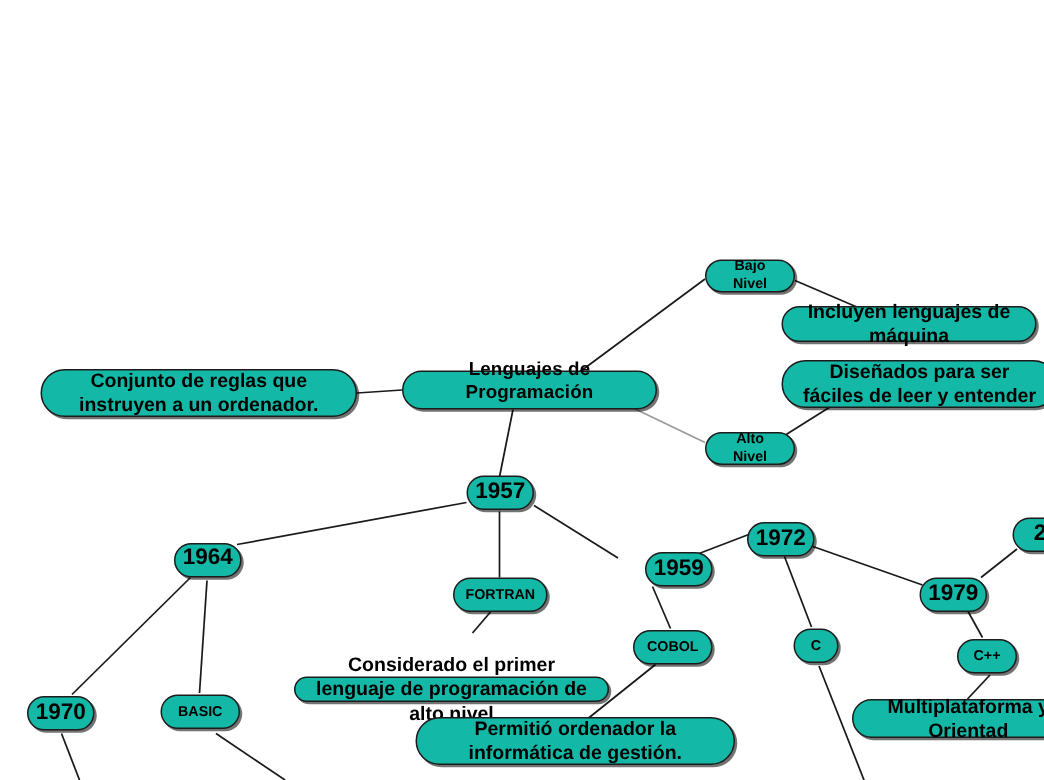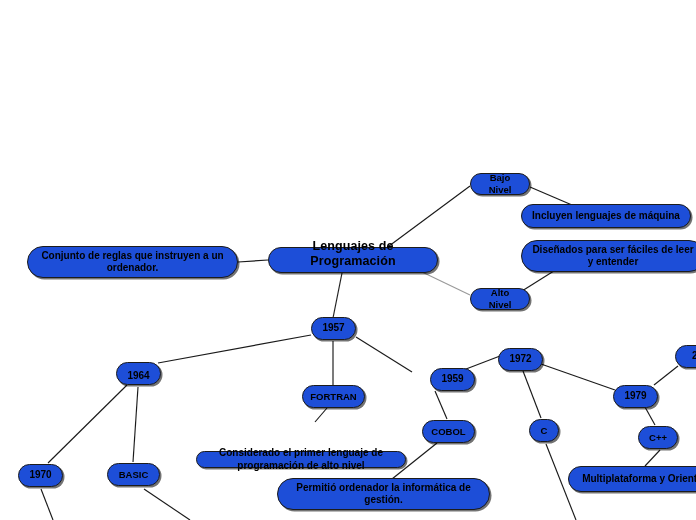--- a/index.html
+++ b/index.html
@@ -32,21 +32,21 @@
     fill: none;
   }
   .edge-faint {
     stroke: #9a9a9a;
     stroke-width: 1.15;
     fill: none;
   }
   .node {
     position: absolute;
     box-sizing: border-box;
-    background: #1d4ed8;
+    background: #14b8a6;
     border: 1.3px solid #1c1c1c;
     border-radius: 999px;
     display: flex;
     align-items: center;
     justify-content: center;
     text-align: center;
     color: #000000;
     font-weight: bold;
     line-height: 1.25;
     padding: 2px 10px;
@@ -54,25 +54,25 @@
     z-index: 5;
   }
   .node-root {
     font-size: 12.5px;
     letter-spacing: 0.1px;
   }
   .node-label {
     font-size: 9.5px;
   }
   .node-desc {
-    font-size: 10px;
+    font-size: 13px;
     font-weight: bold;
   }
   .node-year {
-    font-size: 10px;
+    font-size: 15px;
   }
 </style>
 </head>
 <body>
 
 <div id="canvas">
 
   <svg id="edges" viewBox="0 0 696 520">
 
     <line class="edge" x1="268" y1="260" x2="238" y2="262"></line>

